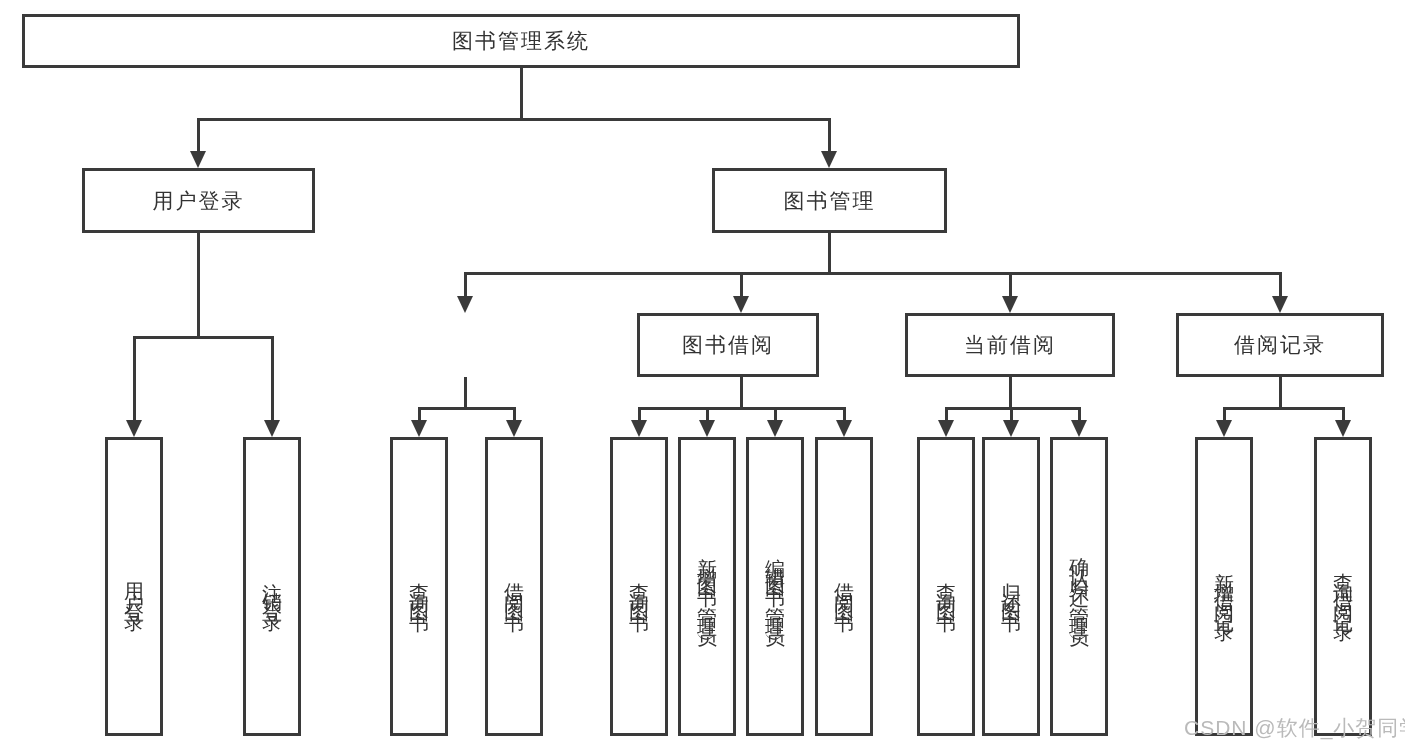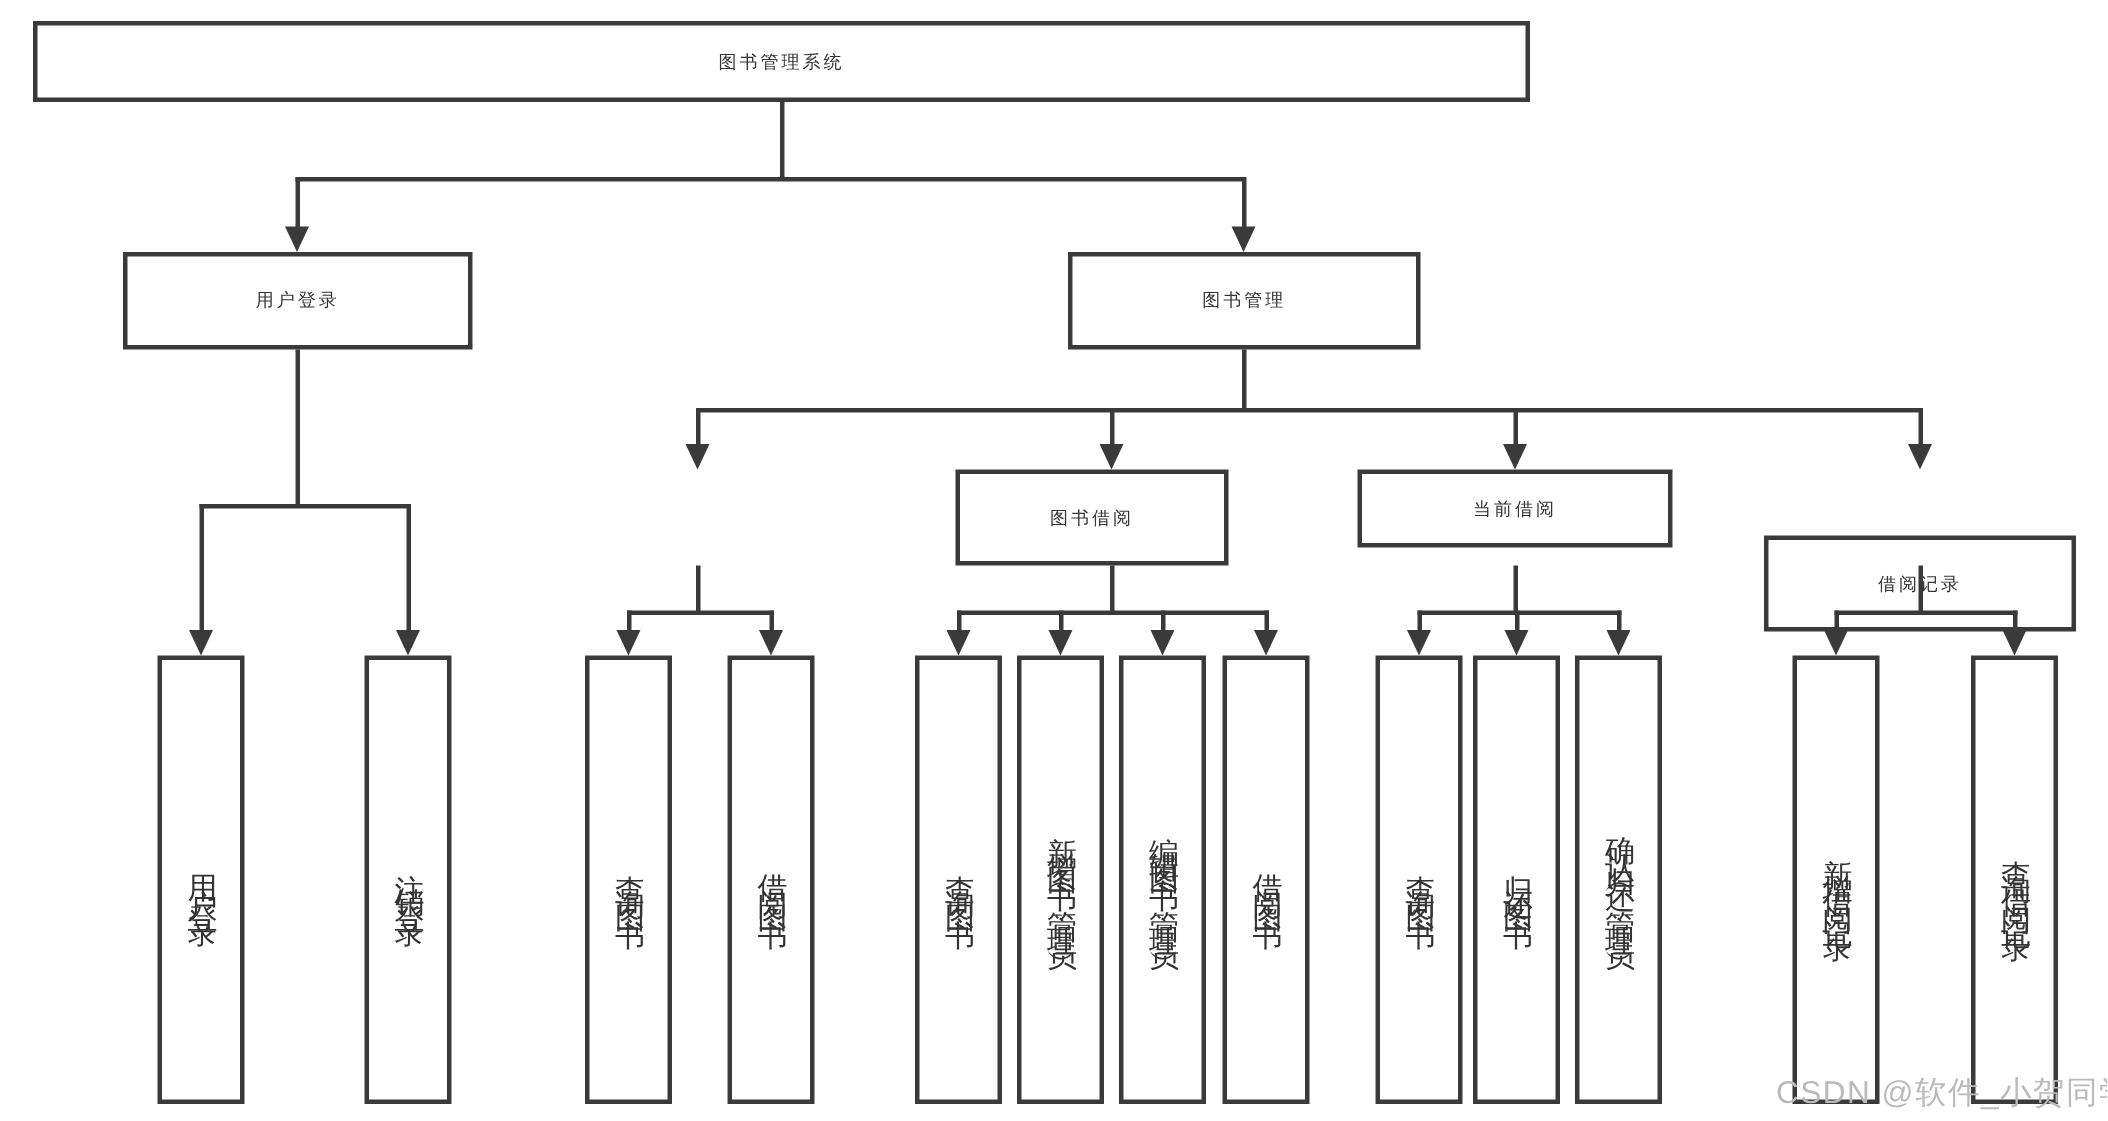--- a/index.html
+++ b/index.html
@@ -16,21 +16,21 @@
     font-family:"Liberation Sans",sans-serif;
     overflow:hidden;
   }
   .box{
     position:absolute;
     box-sizing:border-box;
     border:3px solid var(--line);
     background:#fff;
     color:var(--text);
     display:flex;align-items:center;justify-content:center;
-    font-size:12px;
+    font-size:21px;
     letter-spacing:2px;
     text-align:center;
   }
   .vbox{
     writing-mode:vertical-rl;
     text-orientation:mixed;
     letter-spacing:10px;
     font-size:20px;
     line-height:1.15;
   }
@@ -81,22 +81,22 @@
   <div class="vline" style="left:464px;top:272px;height:26px;"></div>
   <div class="arrow" style="left:457px;top:296px;"></div>
   <div class="vline" style="left:740px;top:272px;height:26px;"></div>
   <div class="arrow" style="left:733px;top:296px;"></div>
   <div class="vline" style="left:1009px;top:272px;height:26px;"></div>
   <div class="arrow" style="left:1002px;top:296px;"></div>
   <div class="vline" style="left:1279px;top:272px;height:26px;"></div>
   <div class="arrow" style="left:1272px;top:296px;"></div>
 
   <div class="box" style="left:637px;top:313px;width:182px;height:64px;">图书借阅</div>
-  <div class="box" style="left:905px;top:313px;width:210px;height:52px;">当前借阅</div>
-  <div class="box" style="left:1176px;top:313px;width:208px;height:64px;margin-top:44px;">借阅记录</div>
+  <div class="box" style="left:905px;top:313px;width:210px;height:64px;">当前借阅</div>
+  <div class="box" style="left:1176px;top:313px;width:208px;height:64px;">借阅记录</div>
 
   <div class="vline" style="left:464px;top:377px;height:31px;"></div>
   <div class="hline" style="left:418px;top:407px;width:98px;"></div>
   <div class="vline" style="left:418px;top:407px;height:15px;"></div>
   <div class="arrow" style="left:411px;top:420px;"></div>
   <div class="vline" style="left:513px;top:407px;height:15px;"></div>
   <div class="arrow" style="left:506px;top:420px;"></div>
 
   <div class="vline" style="left:740px;top:377px;height:31px;"></div>
   <div class="hline" style="left:638px;top:407px;width:208px;"></div>

